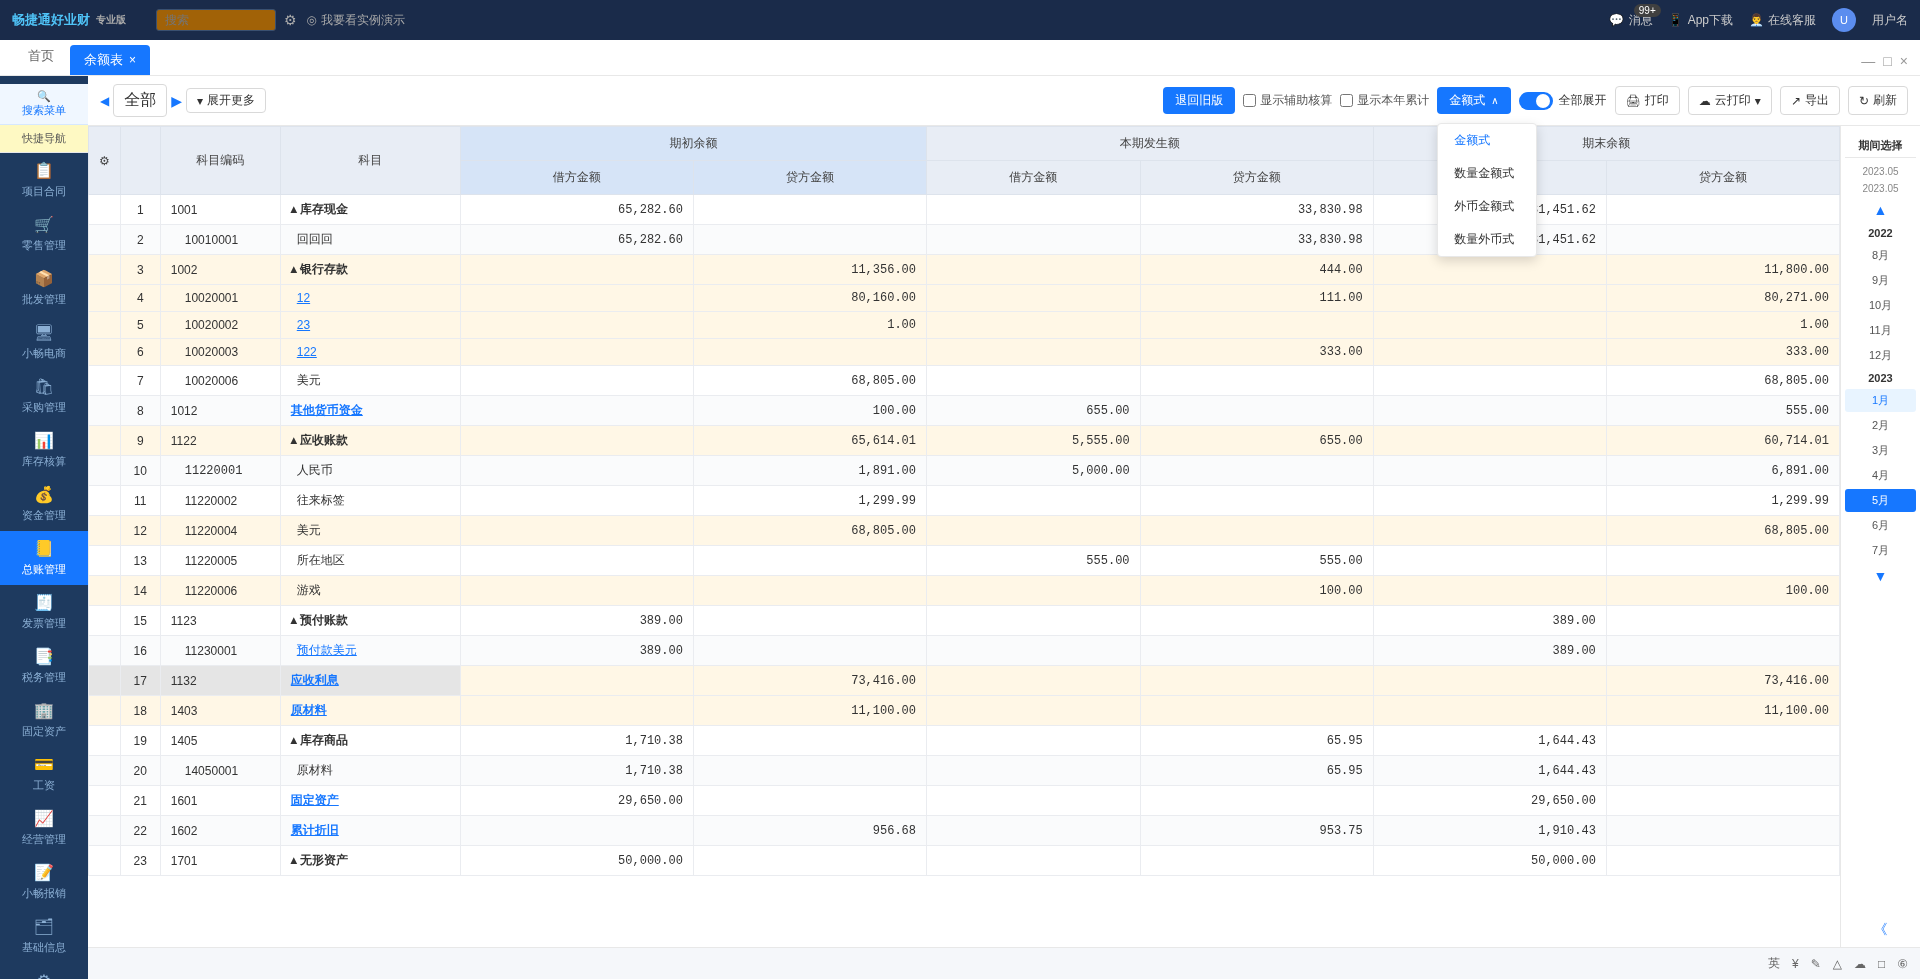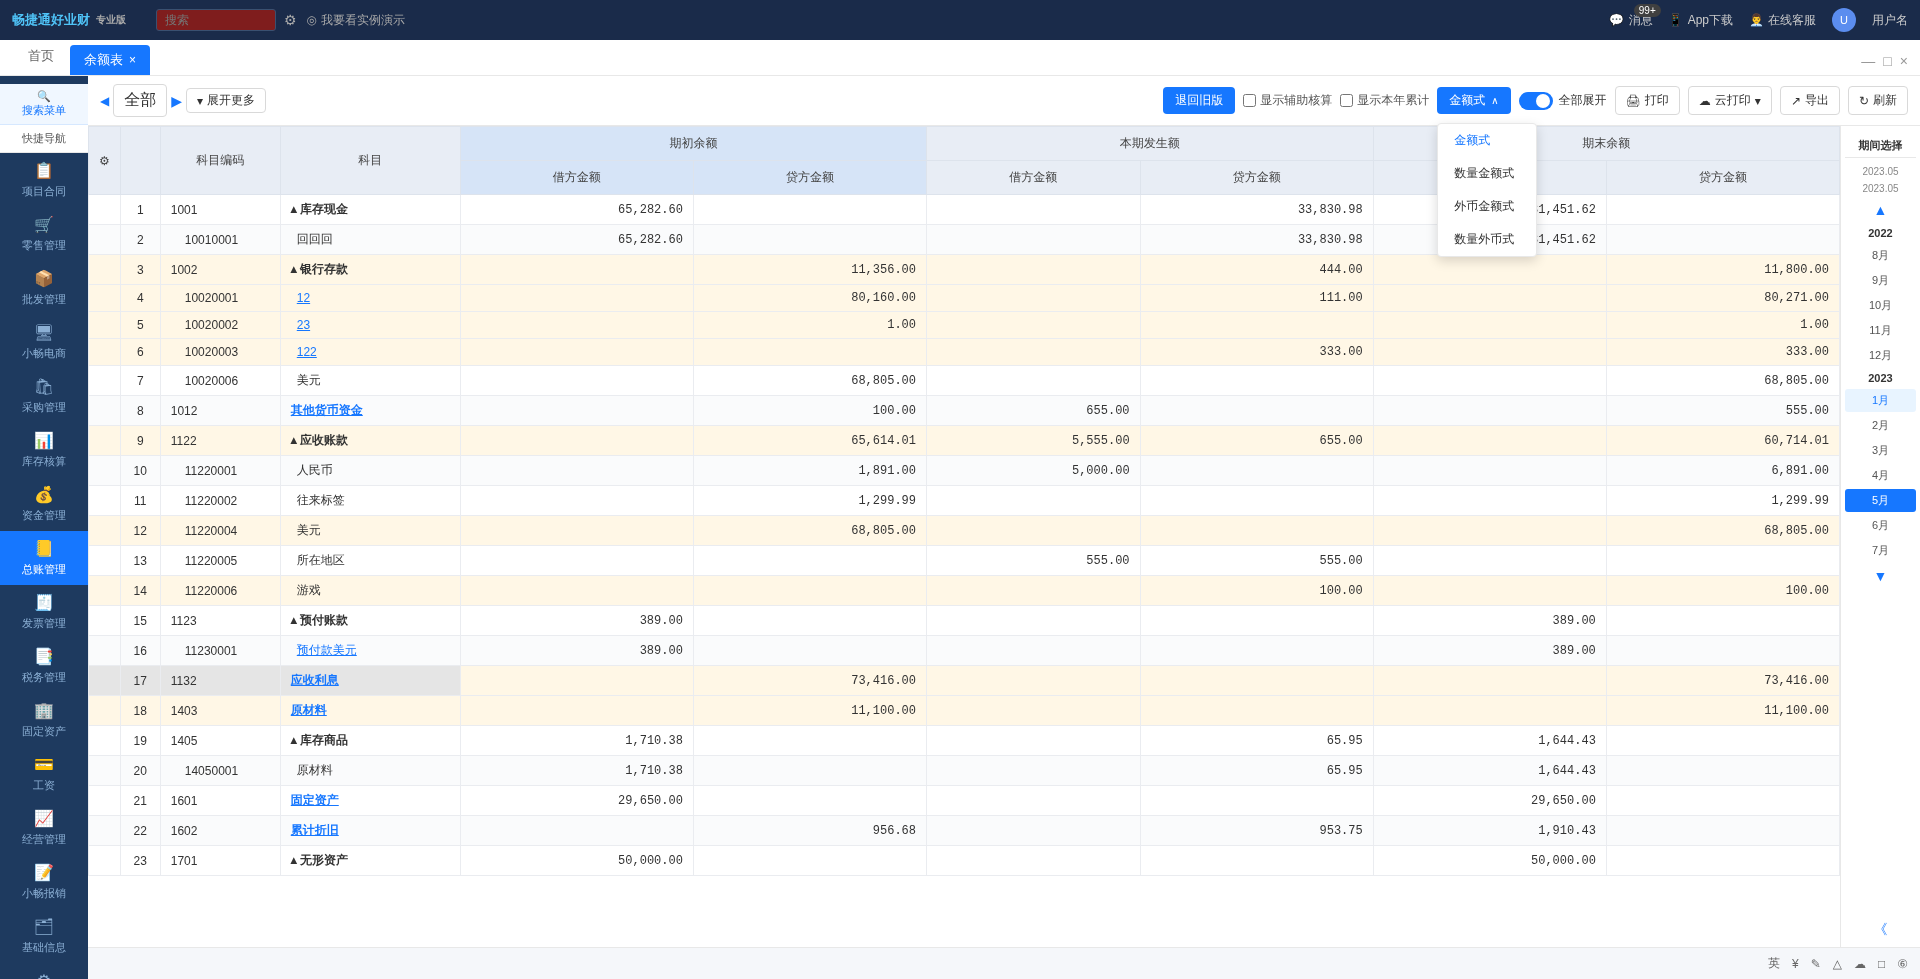--- a/index.html
+++ b/index.html
@@ -3,21 +3,21 @@
   <meta charset="utf-8">
   <style>
     * { margin: 0; padding: 0; box-sizing: border-box; }
     body { font-family: 'Microsoft YaHei', sans-serif; font-size: 12px; background: #f0f2f5; color: #333; width: 1920px; height: 979px; overflow: hidden; }
 
     
     .top-bar { height: 40px; background: #1a2b4a; display: flex; align-items: center; padding: 0 12px; color: #fff; gap: 10px; }
     .top-bar-logo { display: flex; align-items: center; gap: 6px; font-size: 13px; font-weight: bold; color: #4fc3f7; }
     .top-bar-logo span.sub { font-size: 10px; color: #aaa; }
     .top-bar-mid { display: flex; align-items: center; gap: 8px; margin-left: 20px; }
-    .top-bar-mid .input-box { background: #7f1d1d; border: 1px solid #3a5070; border-radius: 3px; padding: 3px 8px; color: #ccc; font-size: 12px; width: 120px; }
+    .top-bar-mid .input-box { background: #a16207; border: 1px solid #3a5070; border-radius: 3px; padding: 3px 8px; color: #ccc; font-size: 12px; width: 120px; }
     .top-bar-mid .gear-btn { color: #aaa; cursor: pointer; font-size: 14px; }
     .demo-link { color: #aaa; font-size: 12px; display: flex; align-items: center; gap: 4px; cursor: pointer; }
     .top-bar-right { margin-left: auto; display: flex; align-items: center; gap: 16px; color: #ccc; font-size: 12px; }
     .top-bar-right .badge-item { display: flex; align-items: center; gap: 4px; cursor: pointer; position: relative; }
     .badge-red { background: #404040; color: #fff; border-radius: 10px; padding: 1px 5px; font-size: 10px; position: absolute; top: -8px; right: -8px; }
     .top-bar-right .avatar { width: 24px; height: 24px; border-radius: 50%; background: #5b8def; display: flex; align-items: center; justify-content: center; color: #fff; font-size: 11px; }
 
     
     .tab-bar { height: 36px; background: #fff; border-bottom: 1px solid #e8e8e8; display: flex; align-items: flex-end; padding: 0 12px; }
     .tab-home { padding: 8px 16px; color: #666; font-size: 13px; cursor: pointer; border-bottom: 2px solid transparent; }
@@ -28,21 +28,21 @@
 
     
     .main-container { display: flex; height: calc(979px - 40px - 36px); }
 
     
     .sidebar { width: 88px; background: #1e3a5f; display: flex; flex-direction: column; align-items: center; padding-top: 8px; overflow-y: auto; }
     .sidebar-item { width: 100%; display: flex; flex-direction: column; align-items: center; padding: 8px 4px; cursor: pointer; color: #8bafd4; font-size: 11px; gap: 4px; }
     .sidebar-item.active { background: #1677ff; color: #fff; }
     .sidebar-item .si-icon { font-size: 16px; }
     .sidebar-search { width: 100%; background: #f0f7ff; padding: 6px 4px; text-align: center; color: #1677ff; font-size: 11px; cursor: pointer; border-bottom: 1px solid #d6e8ff; }
-    .sidebar-nav { width: 100%; background: #ffffff; padding: 6px 4px; text-align: center; color: #555; font-size: 11px; cursor: pointer; border-bottom: 1px solid #e8e8e8; }
+    .sidebar-nav { width: 100%; background: #fef9c3; padding: 6px 4px; text-align: center; color: #555; font-size: 11px; cursor: pointer; border-bottom: 1px solid #e8e8e8; }
 
     
     .content-area { flex: 1; display: flex; flex-direction: column; background: #f5f7fa; overflow: hidden; }
 
     
     .toolbar { background: #fff; padding: 8px 12px; display: flex; align-items: center; gap: 8px; border-bottom: 1px solid #e8e8e8; flex-wrap: wrap; }
     .breadcrumb-nav { display: flex; align-items: center; gap: 4px; }
     .breadcrumb-all { display: flex; align-items: flex-end; gap: 4px; border: 1px solid #d9d9d9; border-radius: 4px; padding: 5px 10px; font-size: 16px; color: #333; cursor: pointer; background: #fff; }
     .breadcrumb-arrow { color: #1677ff; cursor: pointer; font-size: 14px; }
     .expand-btn { display: flex; align-items: center; gap: 4px; border: 1px solid #d9d9d9; border-radius: 4px; padding: 3px 10px; font-size: 12px; color: #333; cursor: pointer; background: #fff; }
@@ -405,21 +405,21 @@
                 <td class="td-right td-number" style="background: rgb(255, 247, 230);"></td>
                 <td class="td-right td-number" style="background: rgb(255, 247, 230);">65,614.01</td>
                 <td class="td-right td-number" style="background: rgb(255, 247, 230);">5,555.00</td>
                 <td class="td-right td-number" style="background: rgb(255, 247, 230);">655.00</td>
                 <td class="td-right td-number" style="background: rgb(255, 247, 230);"></td>
                 <td class="td-right td-number" style="background: rgb(255, 247, 230);">60,714.01</td>
               </tr>
               <tr>
                 <td></td>
                 <td>10</td>
-                <td class="td-left" style="padding-left: 24px;">11220001</td>
+                <td class="td-left" style="padding-left: 24px; font-family: Liberation Mono, monospace;">11220001</td>
                 <td class="td-left" style="padding-left: 16px;">人民币</td>
                 <td class="td-right td-number"></td>
                 <td class="td-right td-number">1,891.00</td>
                 <td class="td-right td-number">5,000.00</td>
                 <td class="td-right td-number"></td>
                 <td class="td-right td-number"></td>
                 <td class="td-right td-number">6,891.00</td>
               </tr>
               <tr>
                 <td></td>

